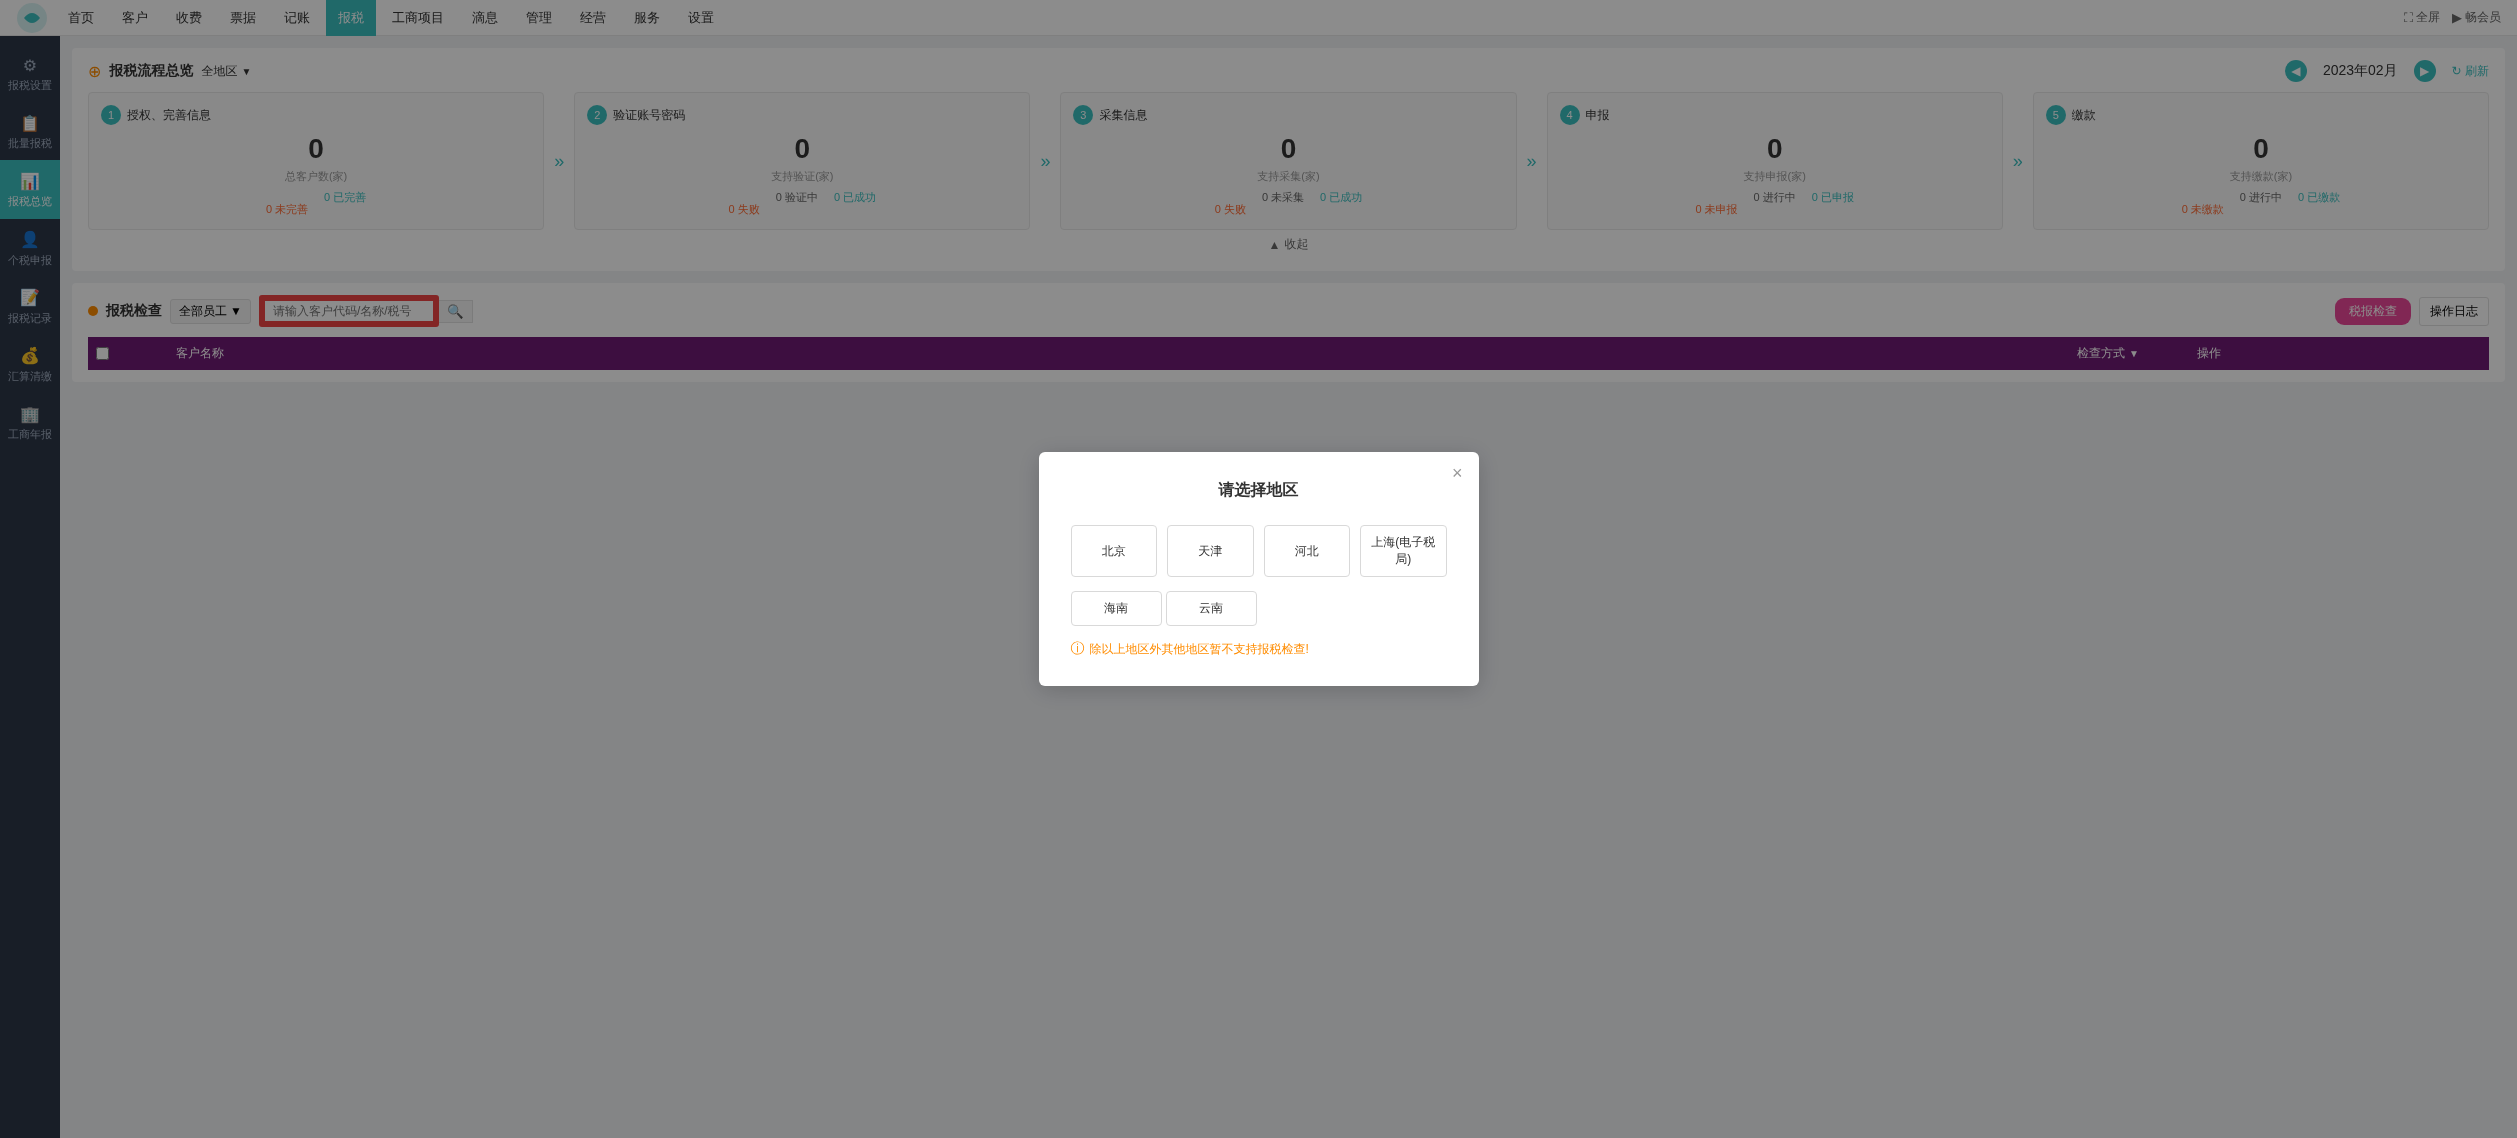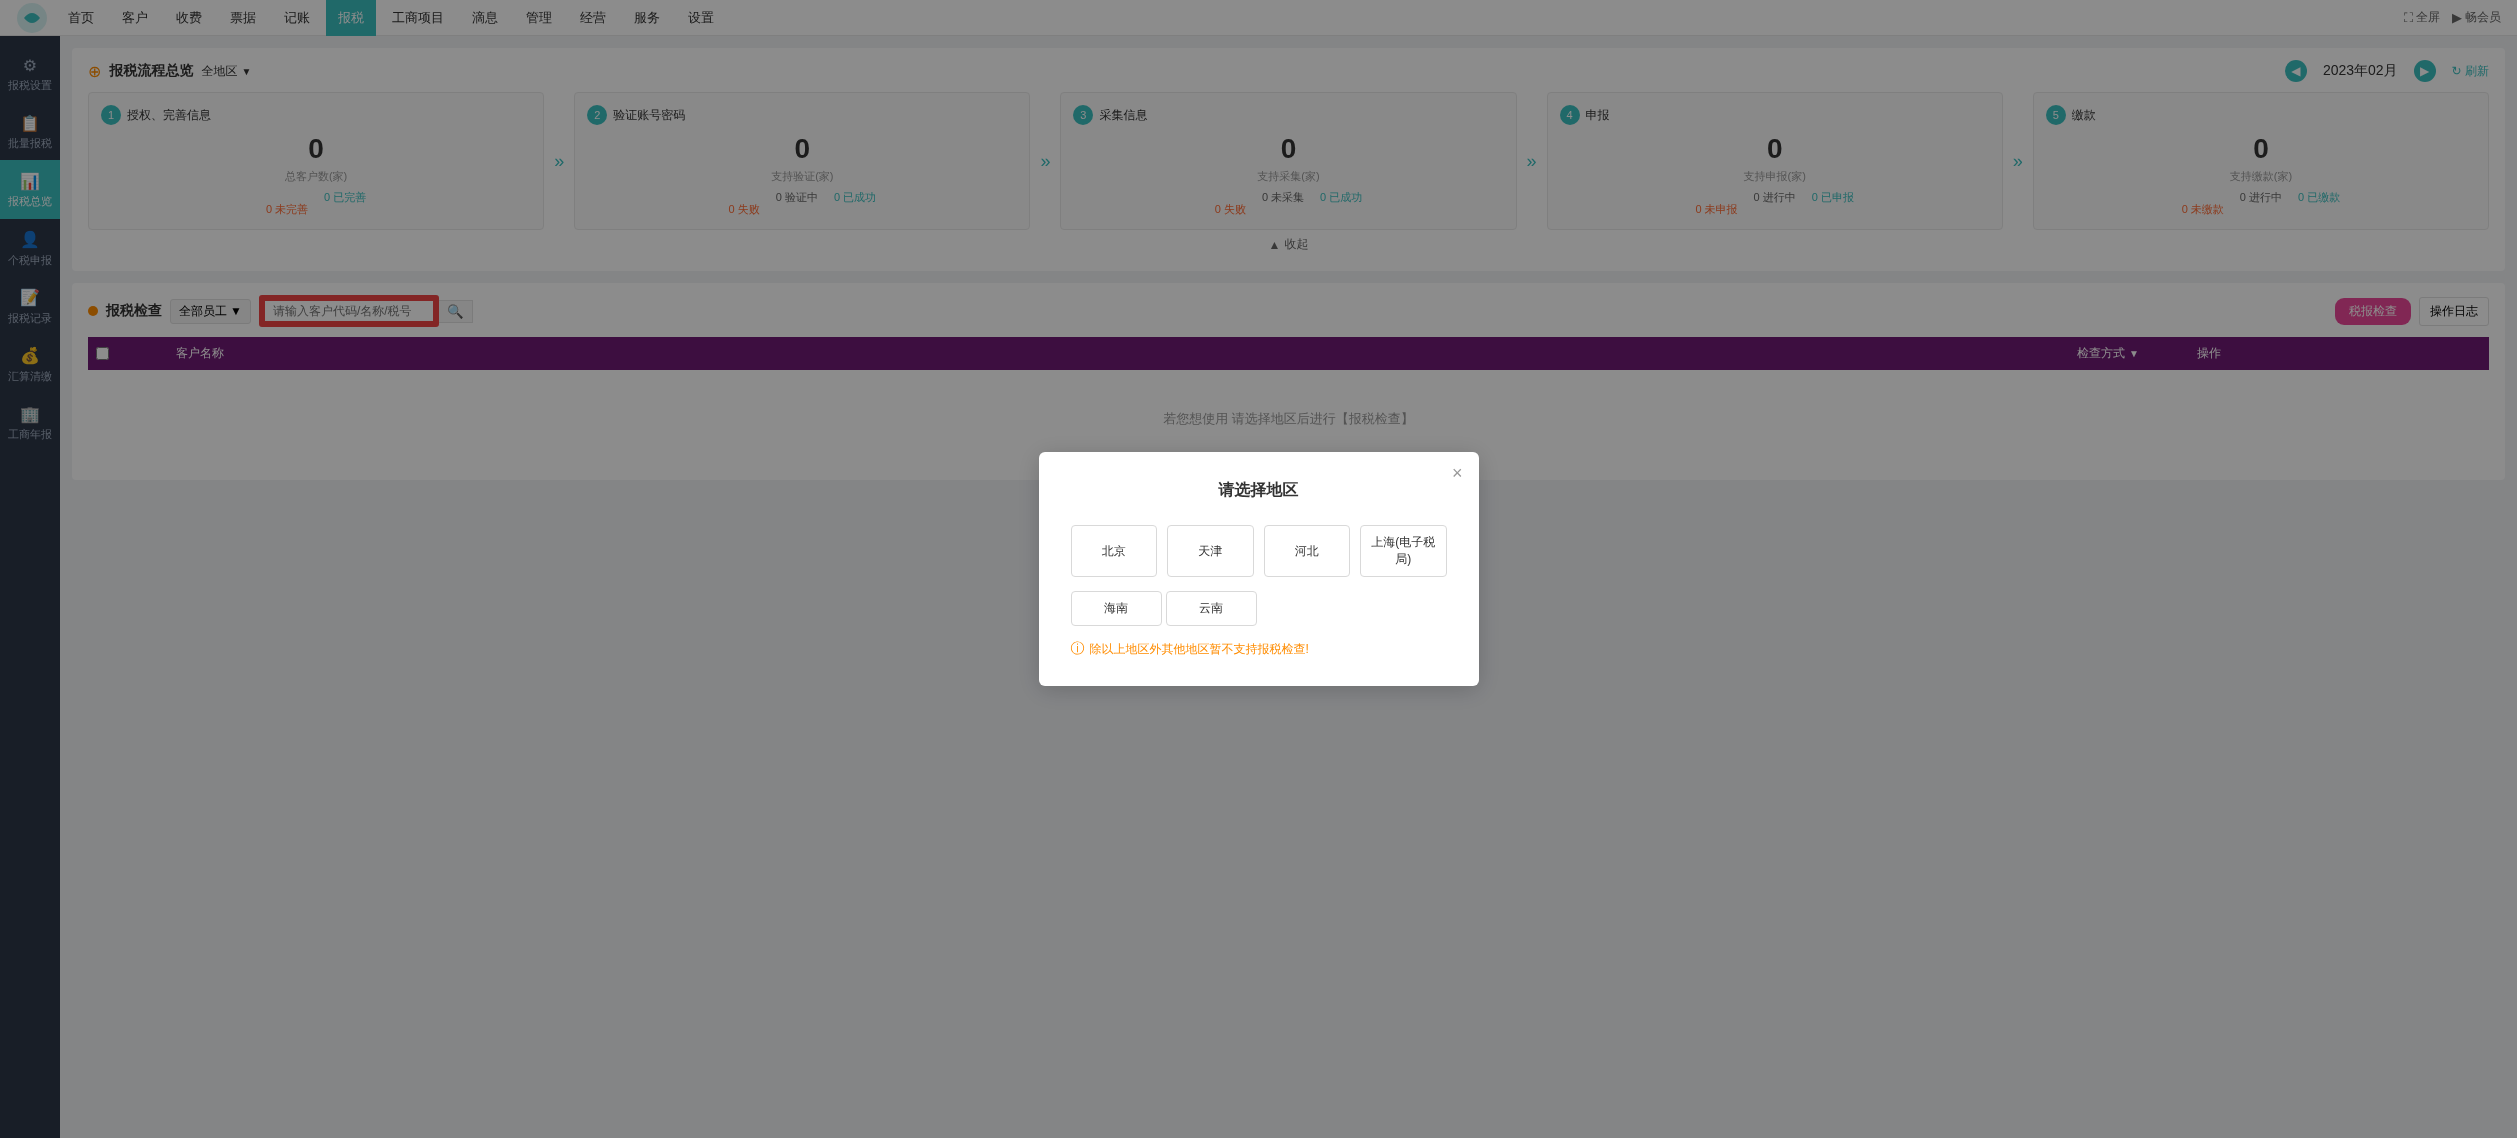--- a/index.html
+++ b/index.html
@@ -615,21 +615,20 @@
         <div class="table-header-cell"></div>
         <div class="table-header-cell">客户名称</div>
         <div class="table-header-cell"></div>
         <div class="table-header-cell">
           <span>检查方式</span>
           <span style="font-size:10px;margin-left:4px;">▼</span>
         </div>
         <div class="table-header-cell">操作</div>
       </div>
 
-      <div class="table-empty">若您想使用 请选择地区后进行【报税检查】</div>
     </div>
   </div>
 </div>
 
 <div class="overlay">
   <div class="modal">
     <button class="modal-close">×</button>
     <div class="modal-title">请选择地区</div>
 
     <div class="region-grid">

